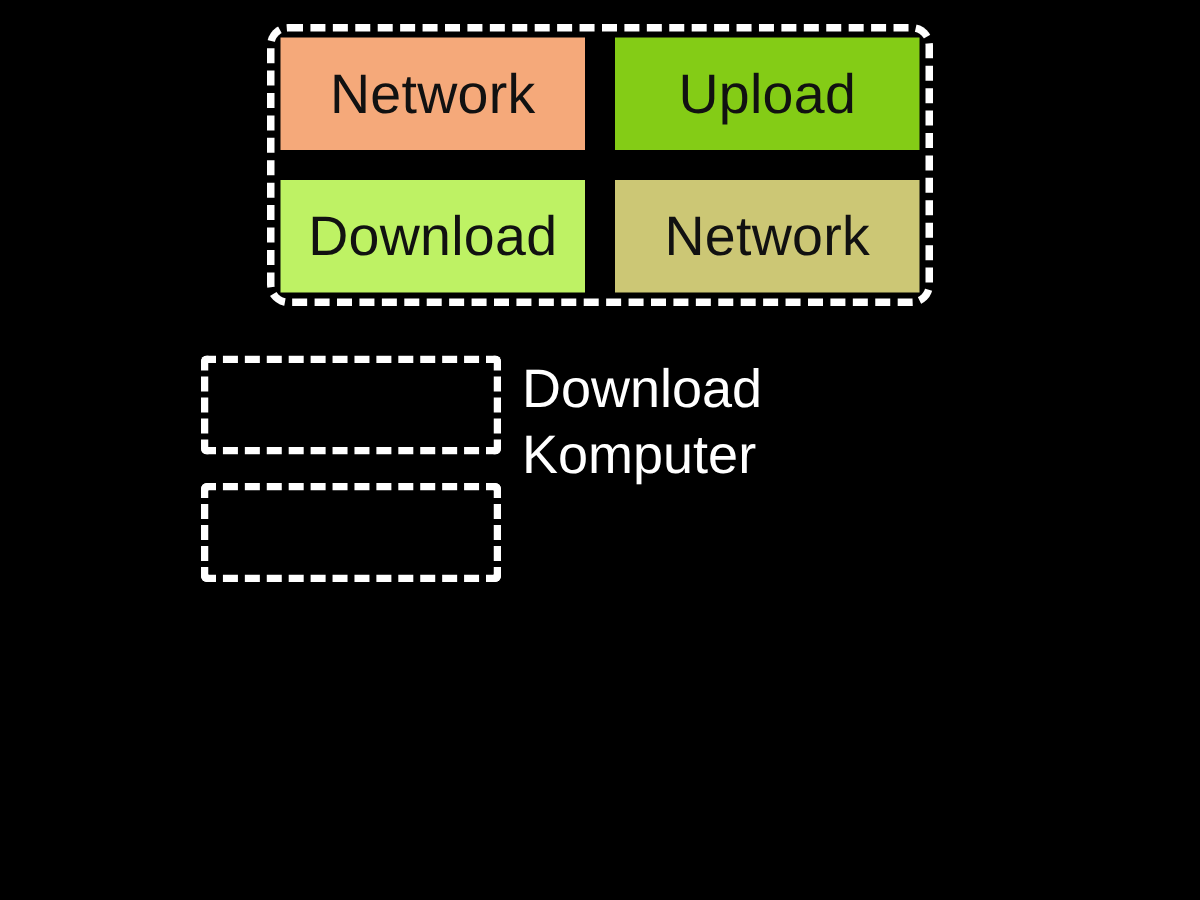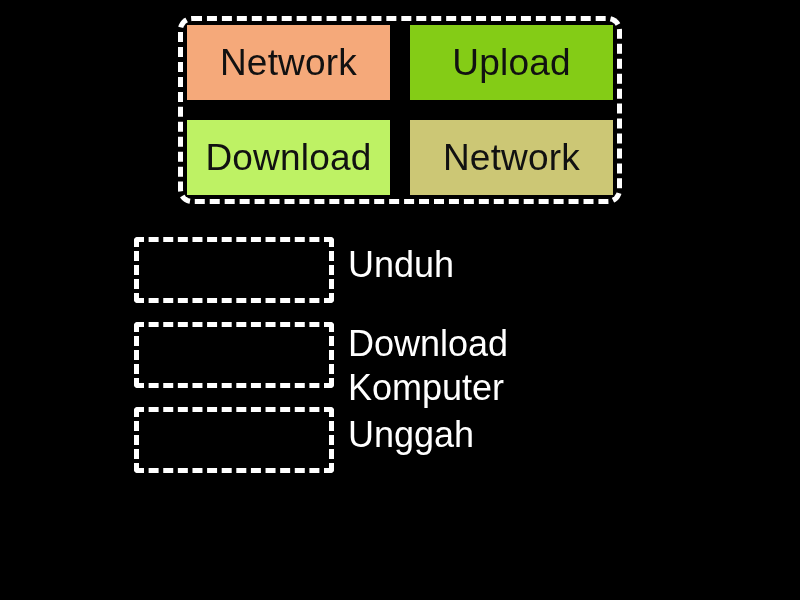--- a/index.html
+++ b/index.html
@@ -96,30 +96,25 @@
   <div class="tile" style="background: #bef264; color: rgb(17, 17, 17);">
       <span>Download</span>
     </div>
   <div class="tile" style="background: rgb(204, 199, 117); color: rgb(17, 17, 17);">
       <span>Network</span>
     </div>
 </div>
 
 <div class="answers">
 
-  <div class="answer-row">
-    <div class="dropzone"></div>
-    <div class="answer-label">Unduh</div>
-  </div>
 
 
   <div class="answer-row two-line">
     <div class="dropzone"></div>
     <div class="answer-label">Download
 Komputer</div>
   </div>
 
   <div class="answer-row">
     <div class="dropzone"></div>
-    <div class="answer-label">Unggah</div>
   </div>
 
 </div>
 
 </body></html>

